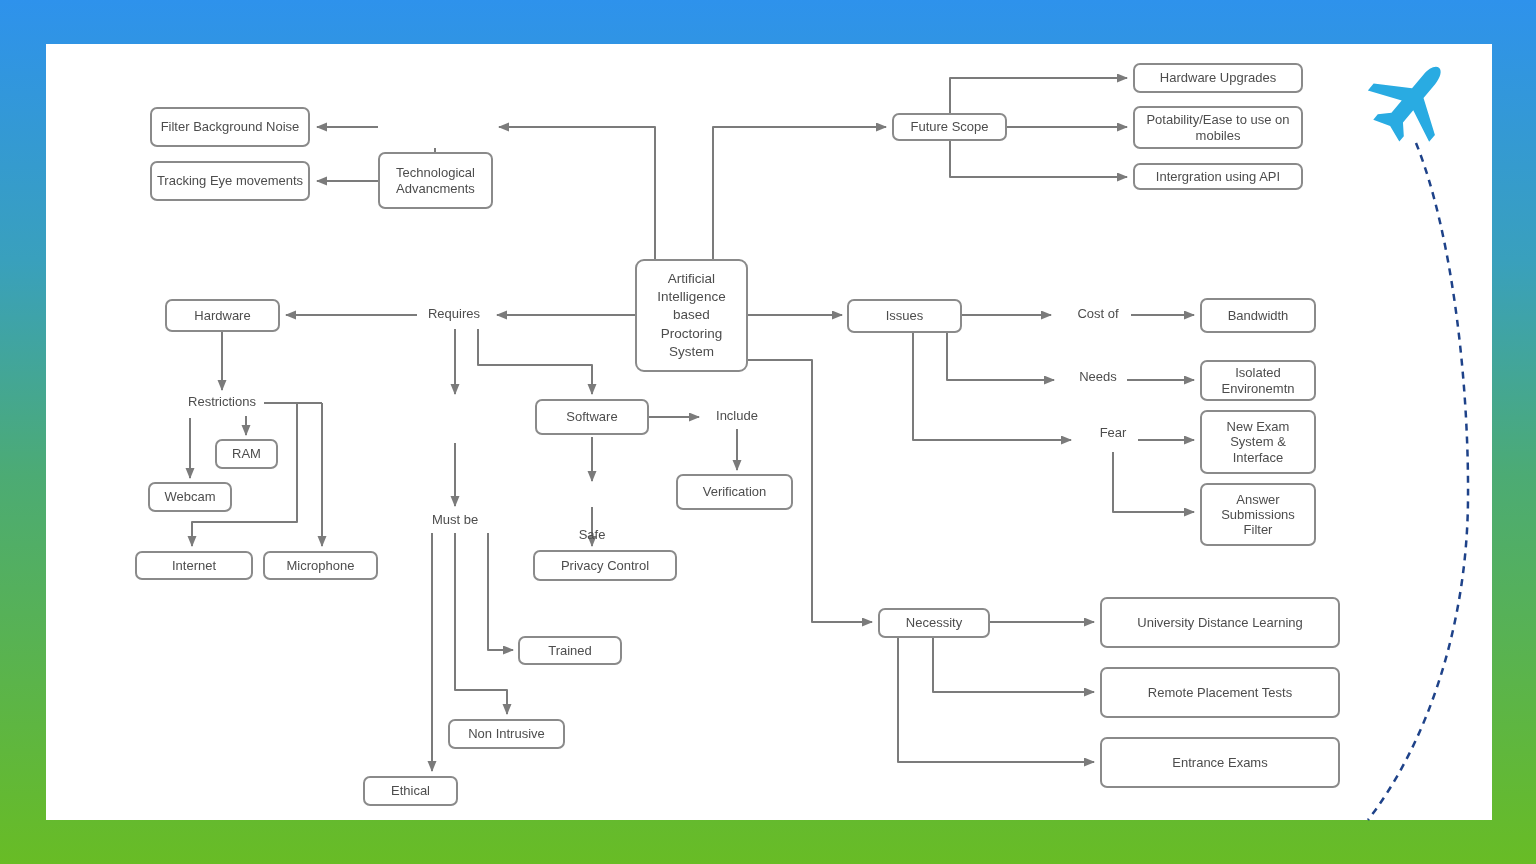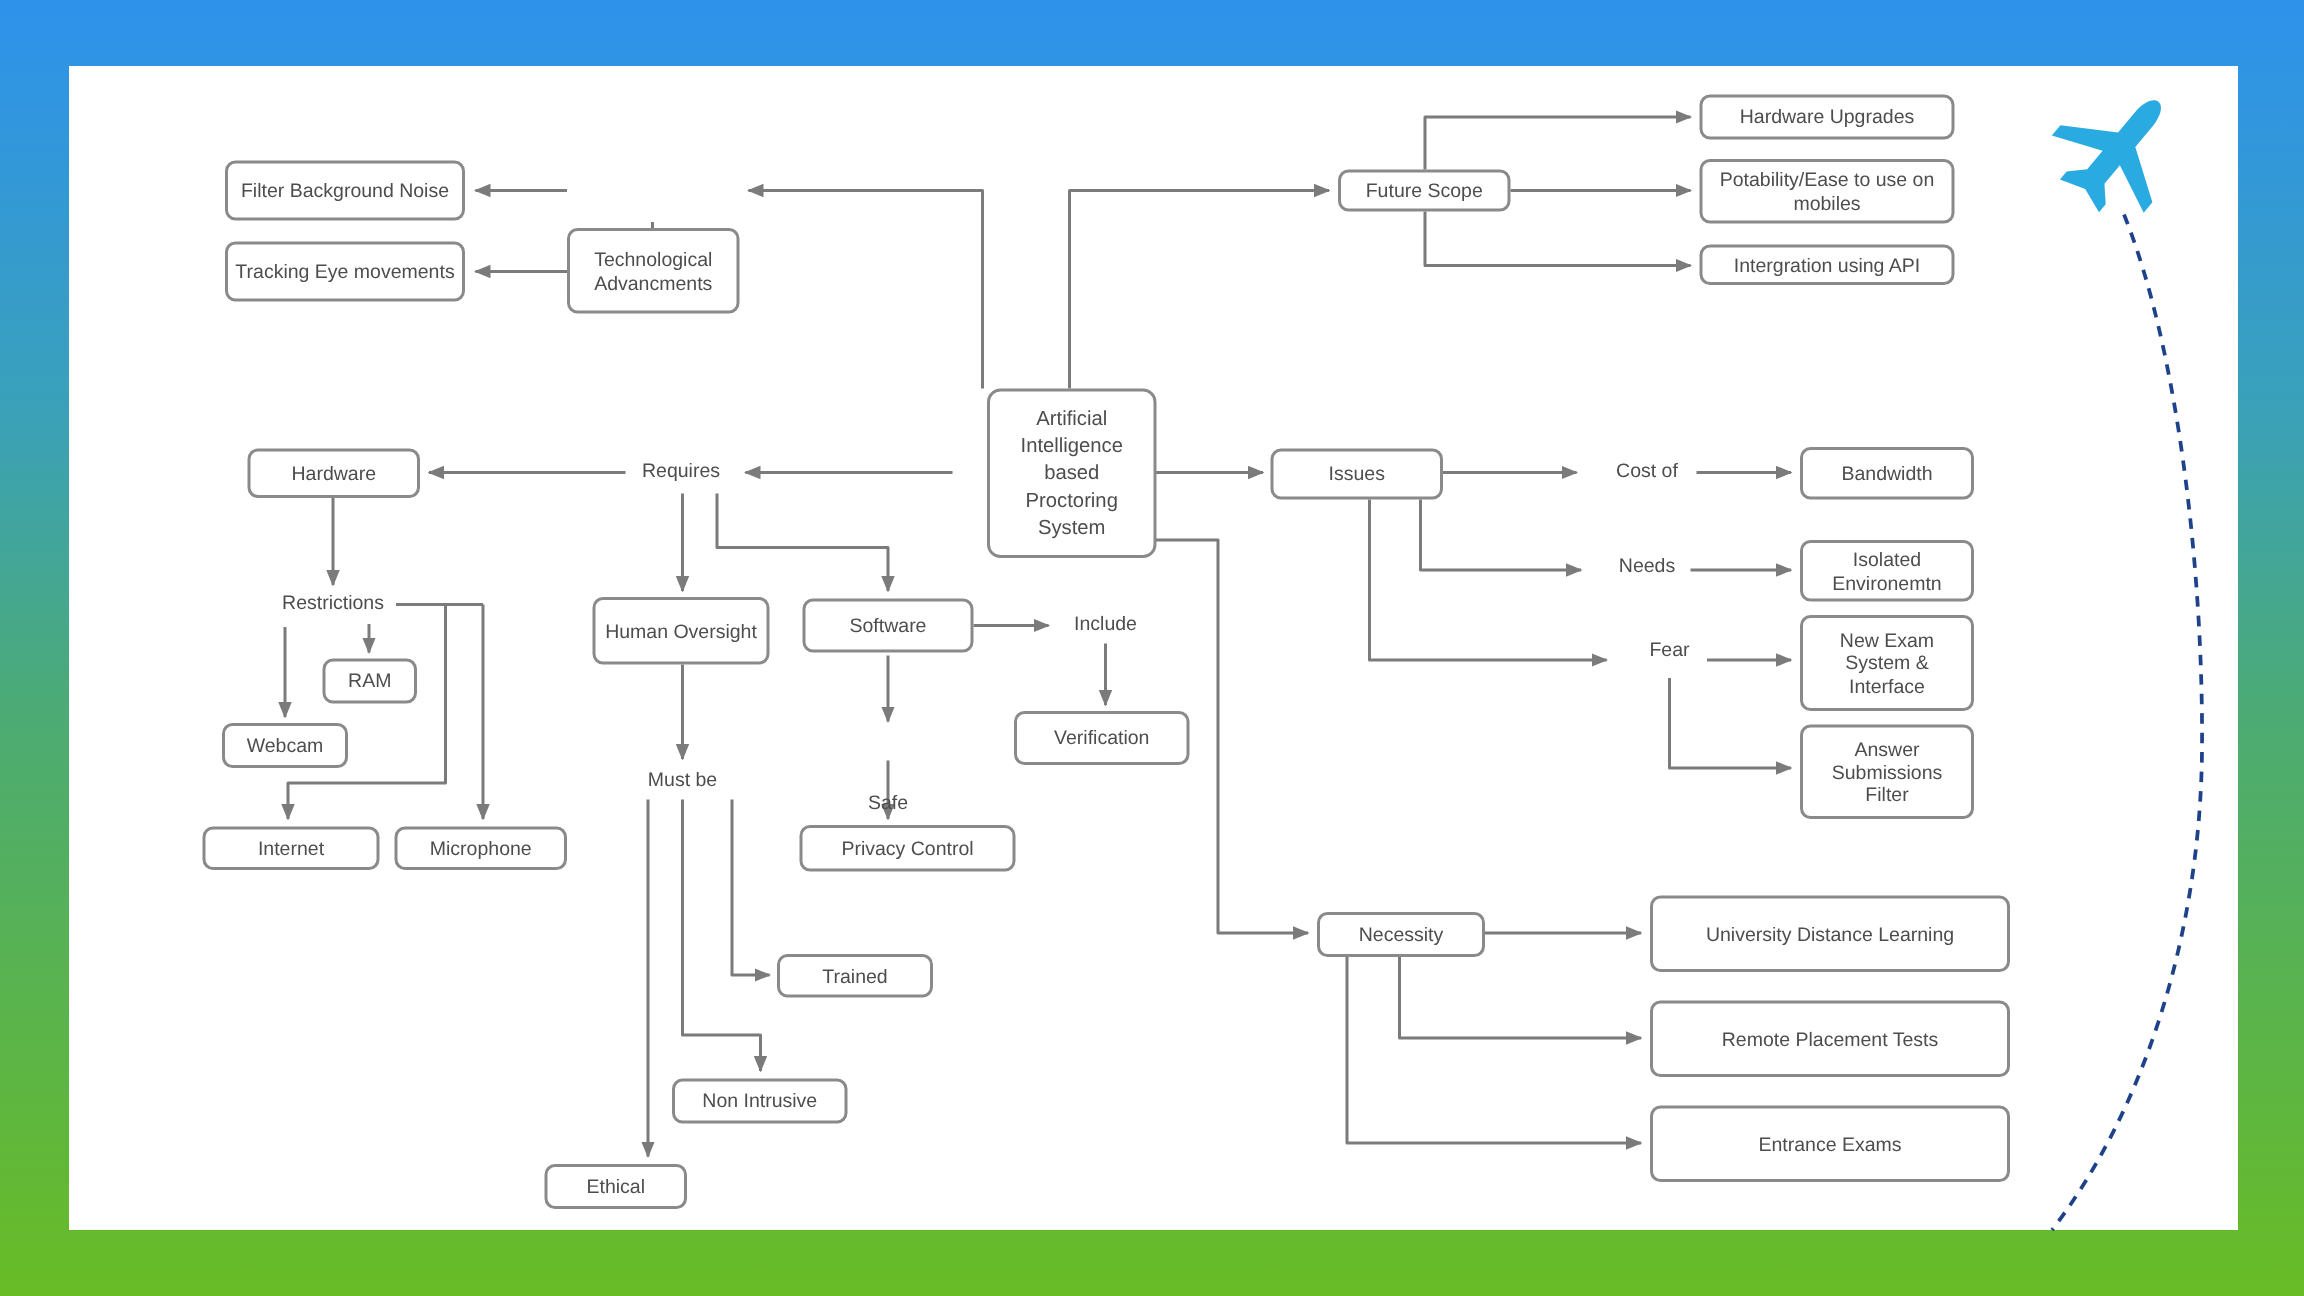--- a/index.html
+++ b/index.html
@@ -9,21 +9,21 @@
     font-family:"Liberation Sans", sans-serif;
   }
   .canvas{position:absolute;left:46px;top:44px;width:1446px;height:776px;background:#ffffff;}
   svg.overlay{position:absolute;left:0;top:0;width:1536px;height:864px;z-index:2;}
   .node{
     position:absolute;z-index:3;display:flex;align-items:center;justify-content:center;
     background:#ffffff;border:2px solid #8a8a8a;border-radius:7px;
     color:#4d4d4d;font-size:13px;line-height:1.18;text-align:center;
     box-sizing:border-box;padding:7px 4px;
   }
-  .node.center{border-radius:9px;font-size:13.5px;line-height:1.35;margin-left:23px;}
+  .node.center{border-radius:9px;font-size:13.5px;line-height:1.35;}
   .freelabel{
     position:absolute;z-index:3;color:#4d4d4d;font-size:13px;text-align:center;
     line-height:1.1;
   }
 </style>
 </head>
 <body>
 
 <div class="stage">
   <div class="canvas"></div>
@@ -123,23 +123,20 @@
   <div class="node" style="left:148px;top:482px;width:84px;height:30px;">
       <span>Webcam</span>
     </div>
   <div class="node" style="left:135px;top:551px;width:118px;height:29px;">
       <span>Internet</span>
     </div>
   <div class="node" style="left:263px;top:551px;width:115px;height:29px;">
       <span>Microphone</span>
     </div>
 
-  <div class="node" style="left:395px;top:398px;width:118px;height:45px;">
-      <span>Human Oversight</span>
-    </div>
   <div class="node" style="left:535px;top:399px;width:114px;height:36px;">
       <span>Software</span>
     </div>
   <div class="node" style="left:676px;top:474px;width:117px;height:36px;">
       <span>Verification</span>
     </div>
   <div class="node" style="left:533px;top:550px;width:144px;height:31px;">
       <span>Privacy Control</span>
     </div>
   <div class="node" style="left:518px;top:636px;width:104px;height:29px;">

